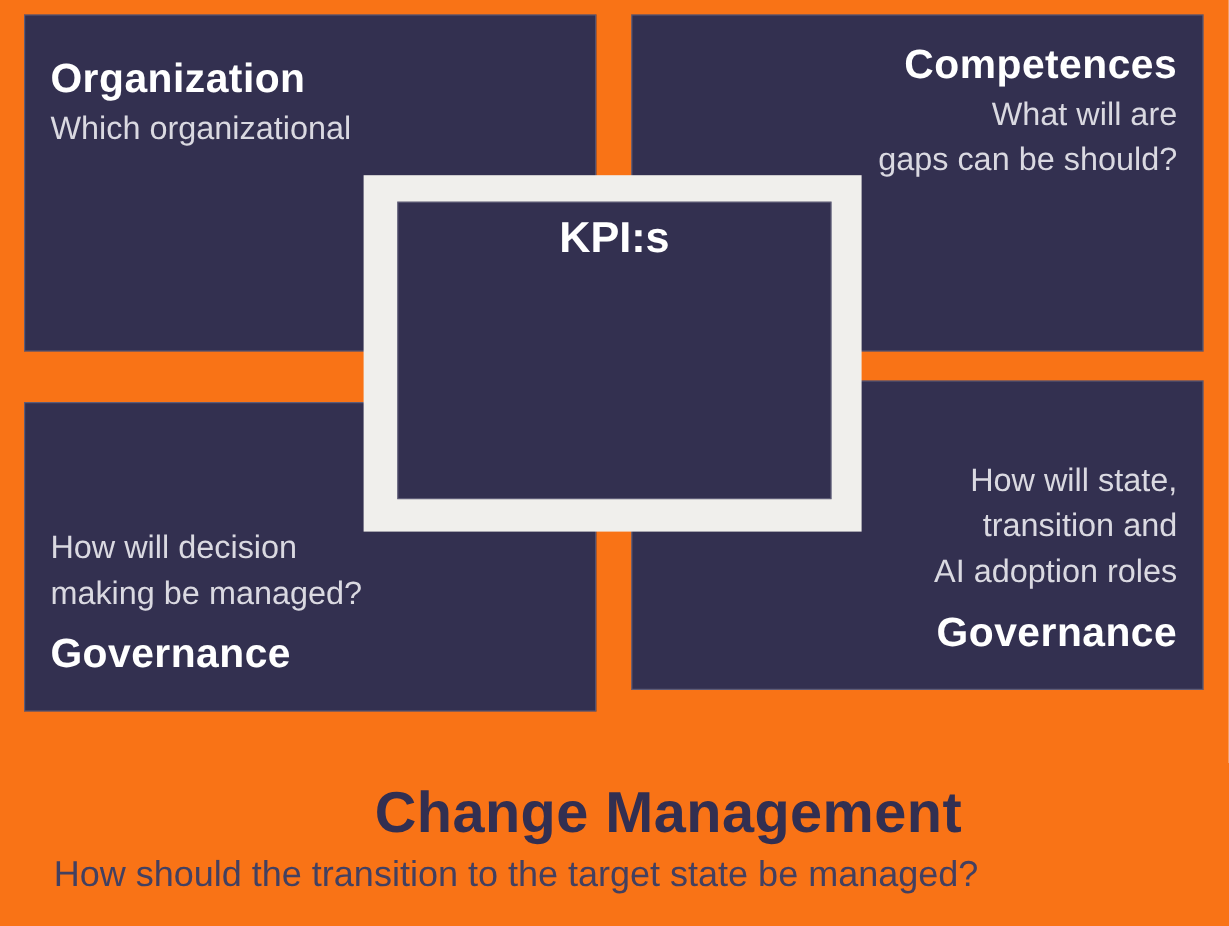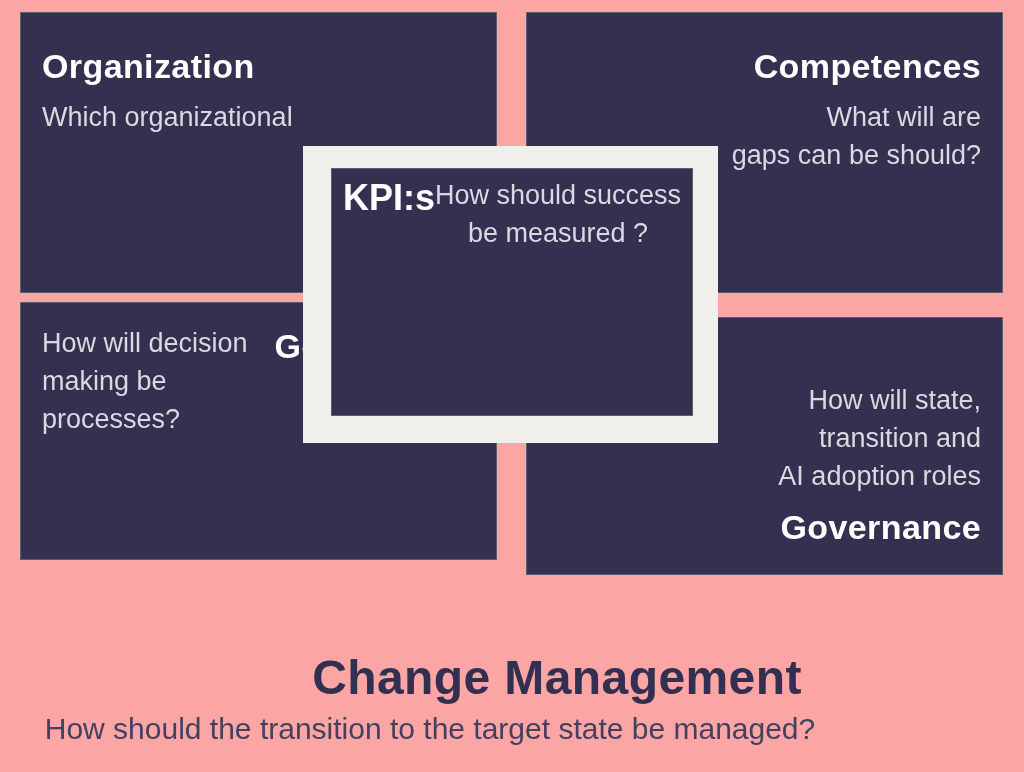--- a/index.html
+++ b/index.html
@@ -1,46 +1,46 @@
 <!DOCTYPE html>
 <html><head>
 <meta charset="utf-8">
 <style>
   html, body { margin: 0; padding: 0; background: #f0efec; }
   .canvas {
     position: relative;
     width: 1024px;
     height: 772px;
-    background: #fca5a5;
+    background: #f97316;
     font-family: "Liberation Sans", sans-serif;
     overflow: hidden;
   }
   .panel {
     position: absolute;
     background: #333050;
     box-sizing: border-box;
     box-shadow: inset 0 0 0 1px rgba(210,209,222,0.28);
   }
   .panel-tl { left: 20px;  top: 12px;  width: 477px; height: 281px; padding: 32px 22px; }
-  .panel-tr { left: 526px; top: 12px;  width: 477px; height: 281px; padding: 32px 22px; text-align: right; }
-  .panel-bl { left: 20px;  top: 302px; width: 477px; height: 258px; padding: 22px 22px 26px 22px;
-              display: flex; flex-direction: row; justify-content: flex-end; }
+  .panel-tr { left: 526px; top: 12px;  width: 477px; height: 281px; padding: 20px 22px; text-align: right; }
+  .panel-bl { left: 20px;  top: 335px; width: 477px; height: 258px; padding: 22px 22px 26px 22px;
+              display: flex; flex-direction: column; justify-content: flex-end; }
   .panel-br { left: 526px; top: 317px; width: 477px; height: 258px; padding: 22px 22px 26px 22px;
               display: flex; flex-direction: column; justify-content: flex-end; text-align: right; }
   .kpi-frame {
     position: absolute;
     left: 303px; top: 146px; width: 415px; height: 297px;
     background: #f0efec;
   }
   .kpi-panel {
     position: absolute;
     left: 331px; top: 168px; width: 362px; height: 248px;
     background: #333050;
     box-shadow: inset 0 0 0 1px rgba(210,209,222,0.28);
-    display: flex; flex-direction: row; justify-content: center;
+    display: flex; flex-direction: column; 
     text-align: center; box-sizing: border-box; padding-top: 8px;
   }
   .panel-heading {
     font-size: 34px;
     font-weight: 700;
     line-height: 44px;
     letter-spacing: 0.4px;
     color: #ffffff;
   }
   .kpi-heading {
@@ -48,21 +48,21 @@
     font-weight: 700;
     line-height: 44px;
     color: #ffffff;
     margin-bottom: 10px;
   }
   .panel-body {
     font-size: 27px;
     line-height: 38px;
     color: #dad9e1;
   }
-  .mt-gap { margin-top: 10px; }
+  .mt-gap { }
   .mb-gap { margin-bottom: 10px; }
   .footer-title {
     position: absolute;
     left: 0; top: 650px; width: 1024px;
     text-align: center;
     font-size: 48px;
     font-weight: 700;
     letter-spacing: 0.4px;
     color: #322f51;
     padding-left: 45px;
@@ -91,39 +91,35 @@
     <div class="panel-heading">Competences</div>
     <div class="panel-body mt-gap">
       <div>What will are</div>
       <div>gaps can be should?</div>
     </div>
   </div>
 
   <div class="panel panel-bl">
     <div class="panel-body mb-gap">
       <div>How will decision</div>
-      <div>making be processes?</div>
+      <div>making be managed?</div>
     </div>
     <div class="panel-heading">Governance</div>
   </div>
 
   <div class="panel panel-br">
     <div class="panel-body mb-gap">
       <div>How will state,</div>
       <div>transition and</div>
       <div>AI adoption roles</div>
     </div>
     <div class="panel-heading">Governance</div>
   </div>
 
   <div class="kpi-frame"></div>
   <div class="kpi-panel">
     <div class="kpi-heading">KPI:s</div>
-    <div class="panel-body">
-      <div>How should success</div>
-      <div>be measured ?</div>
-    </div>
   </div>
 
   <div class="footer-title">Change Management</div>
   <div class="footer-subtitle">How should the transition to the target state be managed?</div>
 
 </div>
 
 </body></html>

